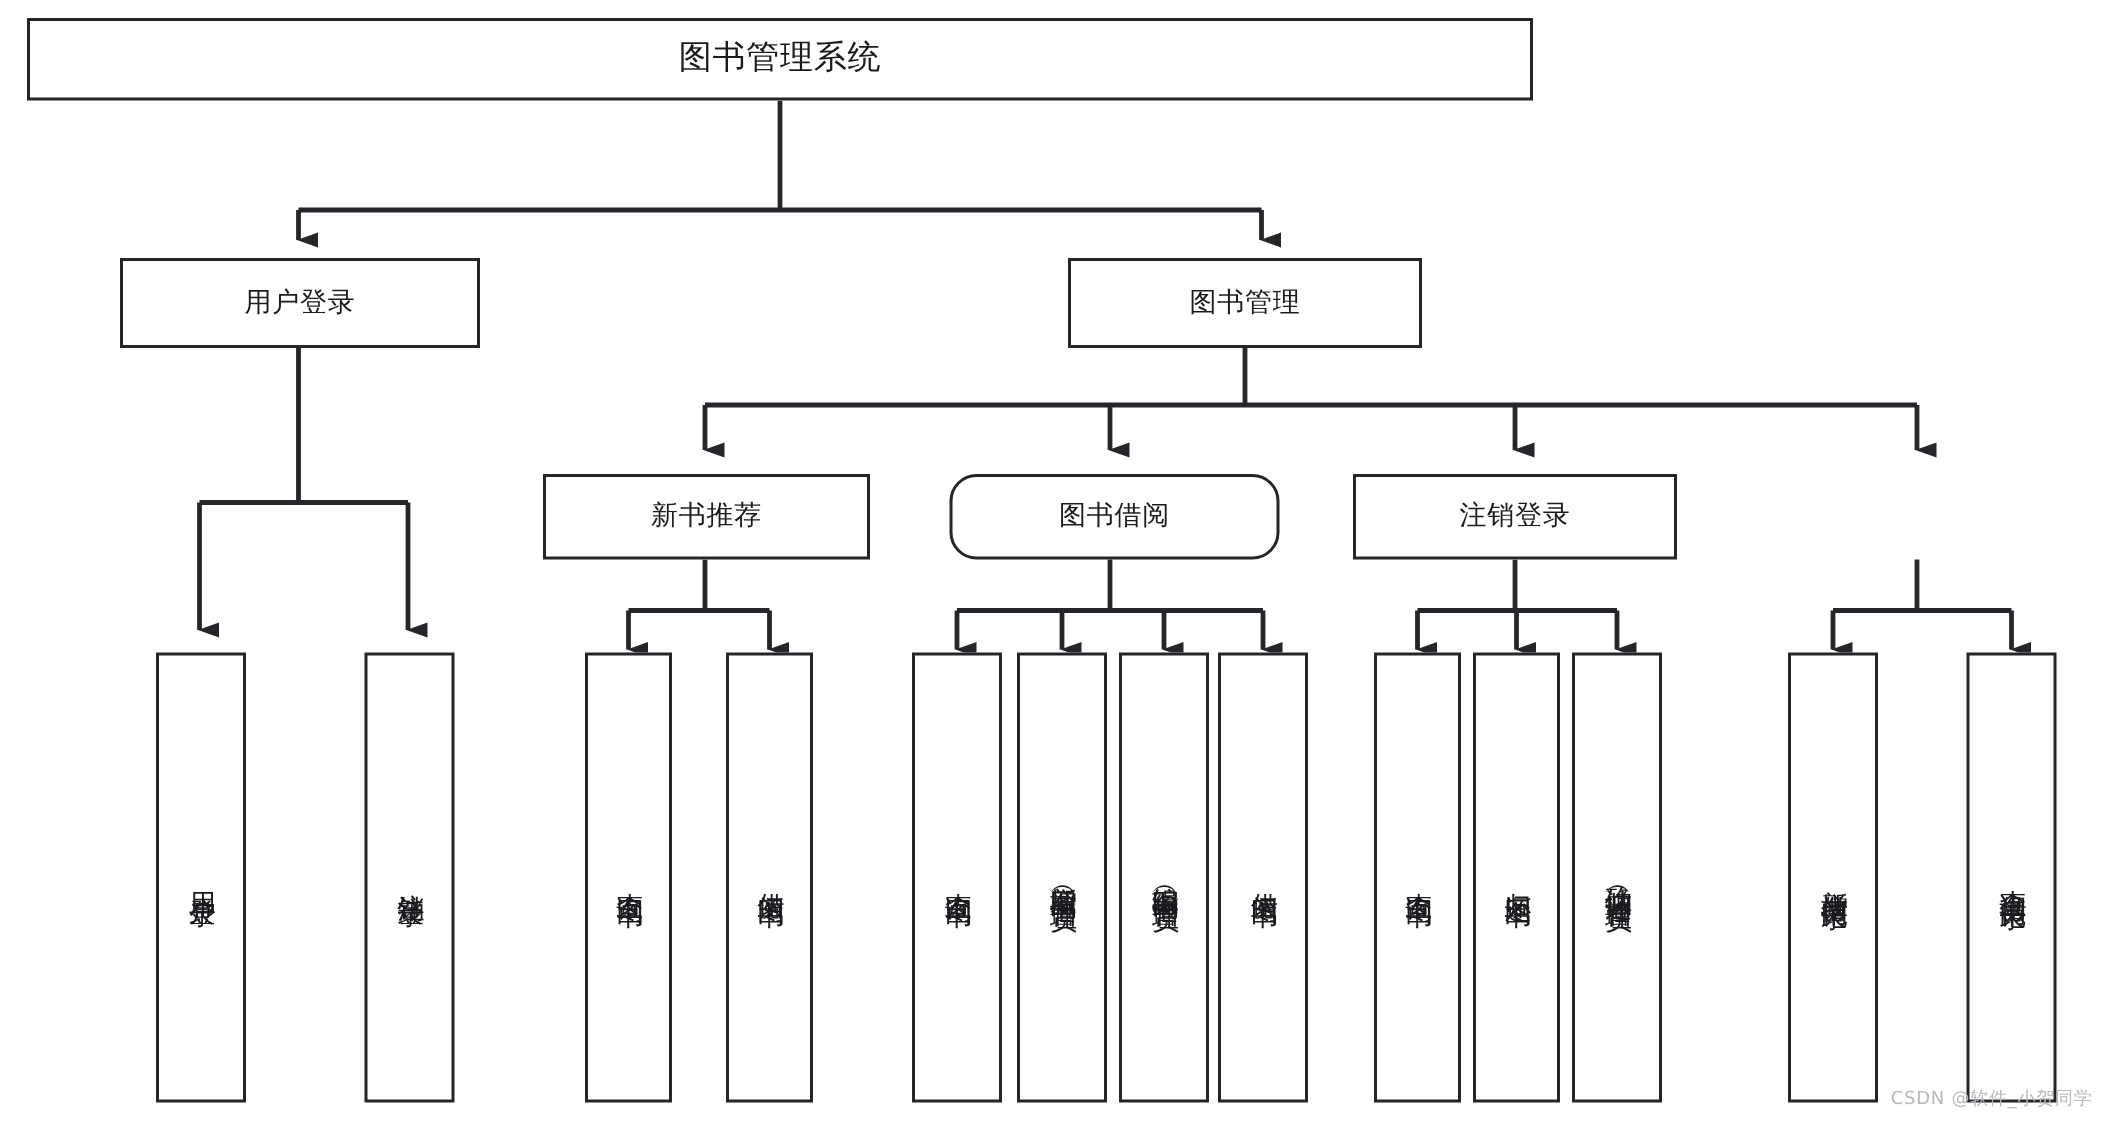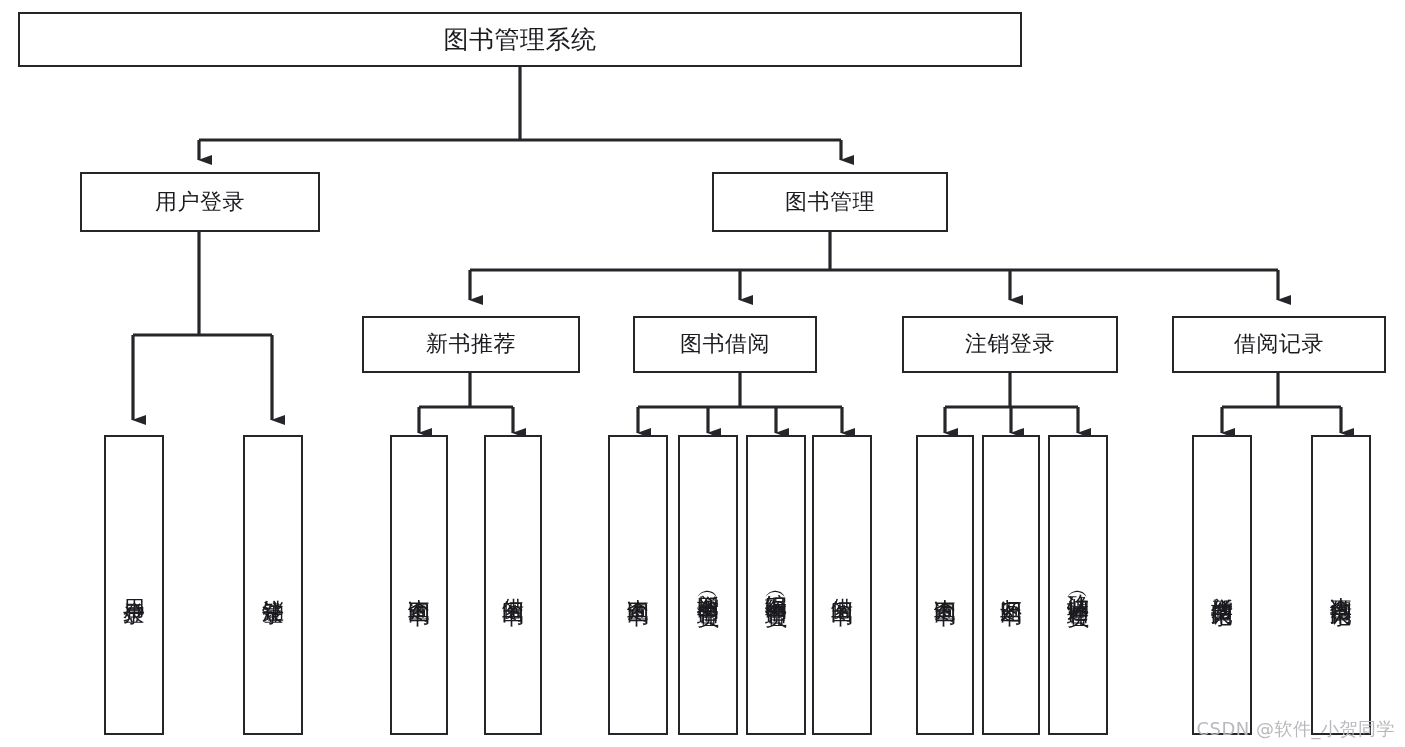--- a/index.html
+++ b/index.html
@@ -30,38 +30,38 @@
     position: absolute;
     box-sizing: border-box;
     border: 2px solid #26262a;
     background: #ffffff;
     display: flex;
     align-items: center;
     justify-content: center;
     color: #1b1b1f;
   }
   .node .label {
-    font-size: 22px;
+    font-size: 18px;
     line-height: 1.12;
     letter-spacing: 0.5px;
     white-space: nowrap;
   }
   .node.vertical .label {
     writing-mode: vertical-rl;
     text-orientation: upright;
     white-space: normal;
     letter-spacing: 2px;
     line-height: 1;
   }
-  .node.root .label { font-size: 25px; }
+  .node.root .label { font-size: 22px; }
   .watermark {
     position: absolute;
     right: 10px;
     bottom: 6px;
-    font-size: 18px;
+    font-size: 12px;
     color: #b9b9bd;
     letter-spacing: 0.5px;
     white-space: nowrap;
   }
 </style>
 </head>
 <body>
 
 <div id="diagram-root">
 
@@ -122,28 +122,25 @@
   <div class="node" style="left:80px;top:172px;width:240px;height:60px;">
     <span class="label">用户登录</span>
   </div>
   <div class="node" style="left:712px;top:172px;width:236px;height:60px;text-align:right;">
     <span class="label">图书管理</span>
   </div>
 
   <div class="node" style="left:362px;top:316px;width:218px;height:57px;text-align:right;">
     <span class="label">新书推荐</span>
   </div>
-  <div class="node" style="left:633px;top:316px;width:184px;height:57px;">
+  <div class="node" style="left:633px;top:316px;width:220px;height:57px;border-radius:18px;">
     <span class="label">图书借阅</span>
   </div>
   <div class="node" style="left:902px;top:316px;width:216px;height:57px;">
     <span class="label">注销登录</span>
-  </div>
-  <div class="node" style="left:1172px;top:316px;width:214px;height:57px;">
-    <span class="label">借阅记录</span>
   </div>
 
   <div class="node vertical" style="left:104px;top:435px;width:60px;height:300px;">
     <span class="label">用户登录</span>
   </div>
   <div class="node vertical" style="left:243px;top:435px;width:60px;height:300px;">
     <span class="label">注销登录</span>
   </div>
 
   <div class="node vertical" style="left:390px;top:435px;width:58px;height:300px;">

